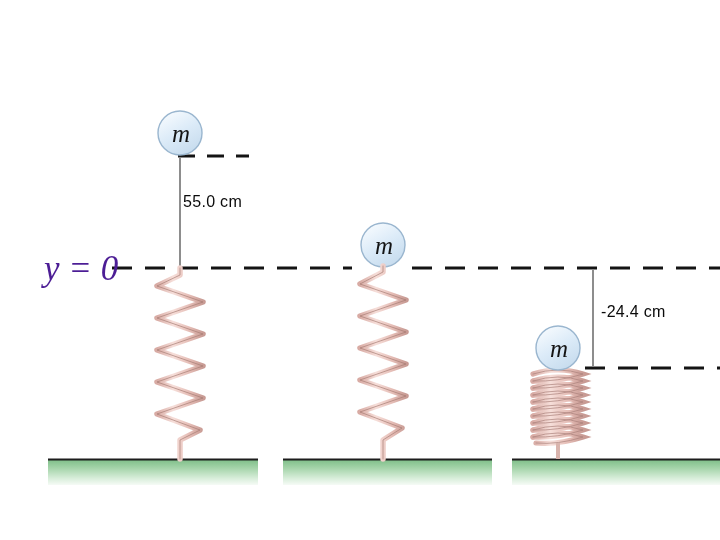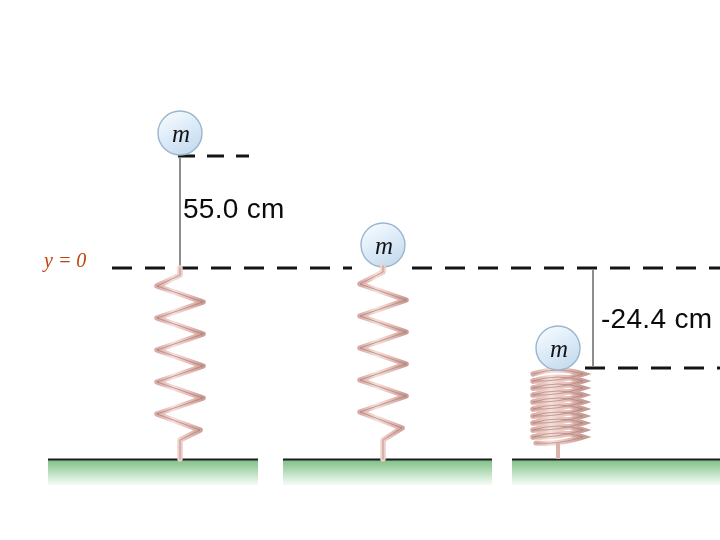--- a/index.html
+++ b/index.html
@@ -16,31 +16,31 @@
     font-family: "Liberation Sans", sans-serif;
   }
   #figure svg {
     position: absolute;
     top: 0;
     left: 0;
   }
   .label-sans {
     position: absolute;
     font-family: "Liberation Sans", sans-serif;
-    font-size: 28px;
+    font-size: 16px;
     color: #0b0b0b;
     white-space: nowrap;
     letter-spacing: 0.3px;
   }
   .label-serif {
     position: absolute;
     font-family: "Liberation Serif", serif;
     font-style: italic;
-    font-size: 20px;
-    color: #c2410c;
+    font-size: 35px;
+    color: #4c1d95;
     white-space: nowrap;
   }
   #label-55 { left: 183px; top: 193px; }
   #label-neg15 { left: 601px; top: 303px; }
   #label-y0 { left: 44px; top: 249px; }
   .mass-letter {
     position: absolute;
     font-family: "Liberation Serif", serif;
     font-style: italic;
     font-size: 25px;

